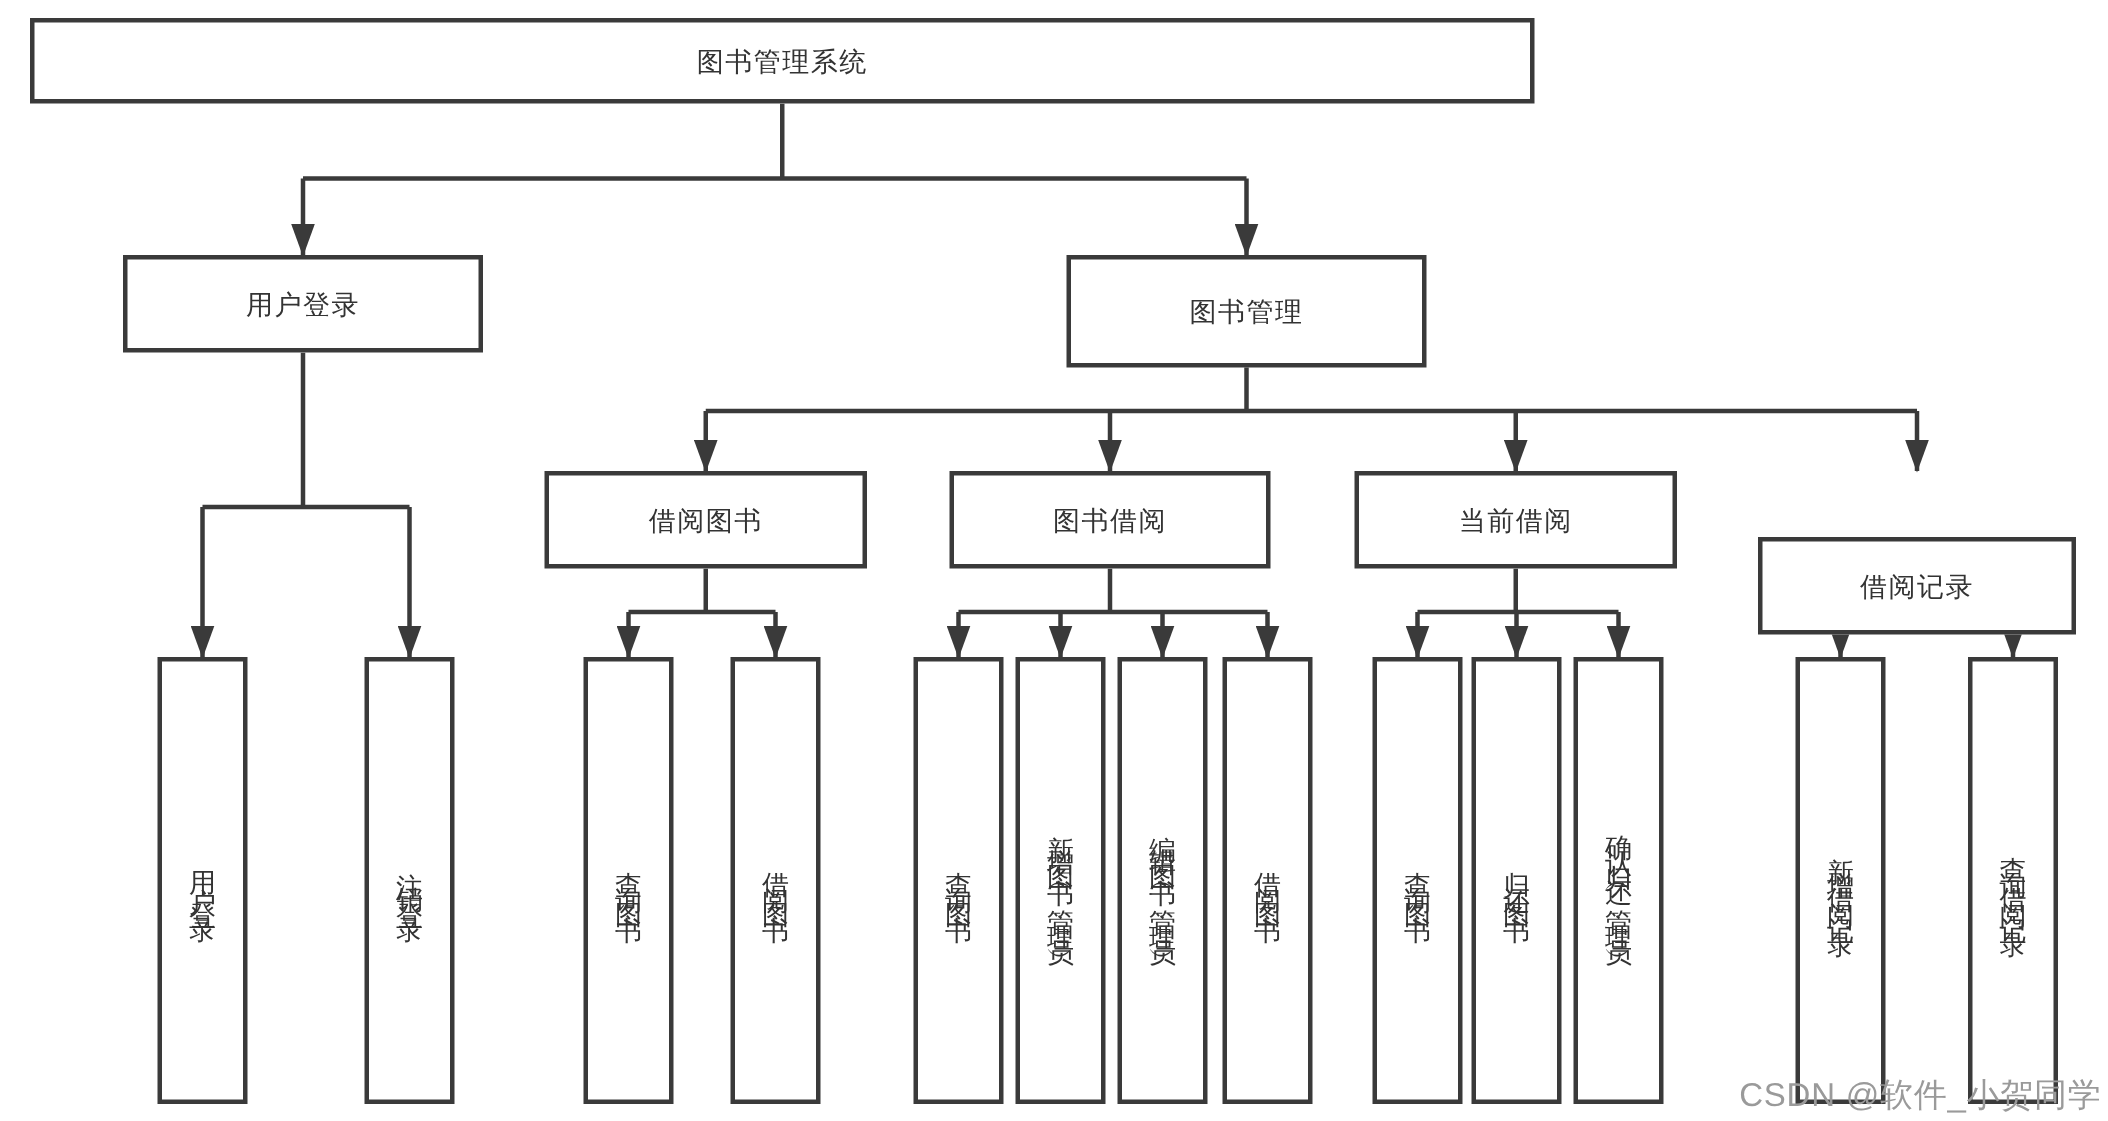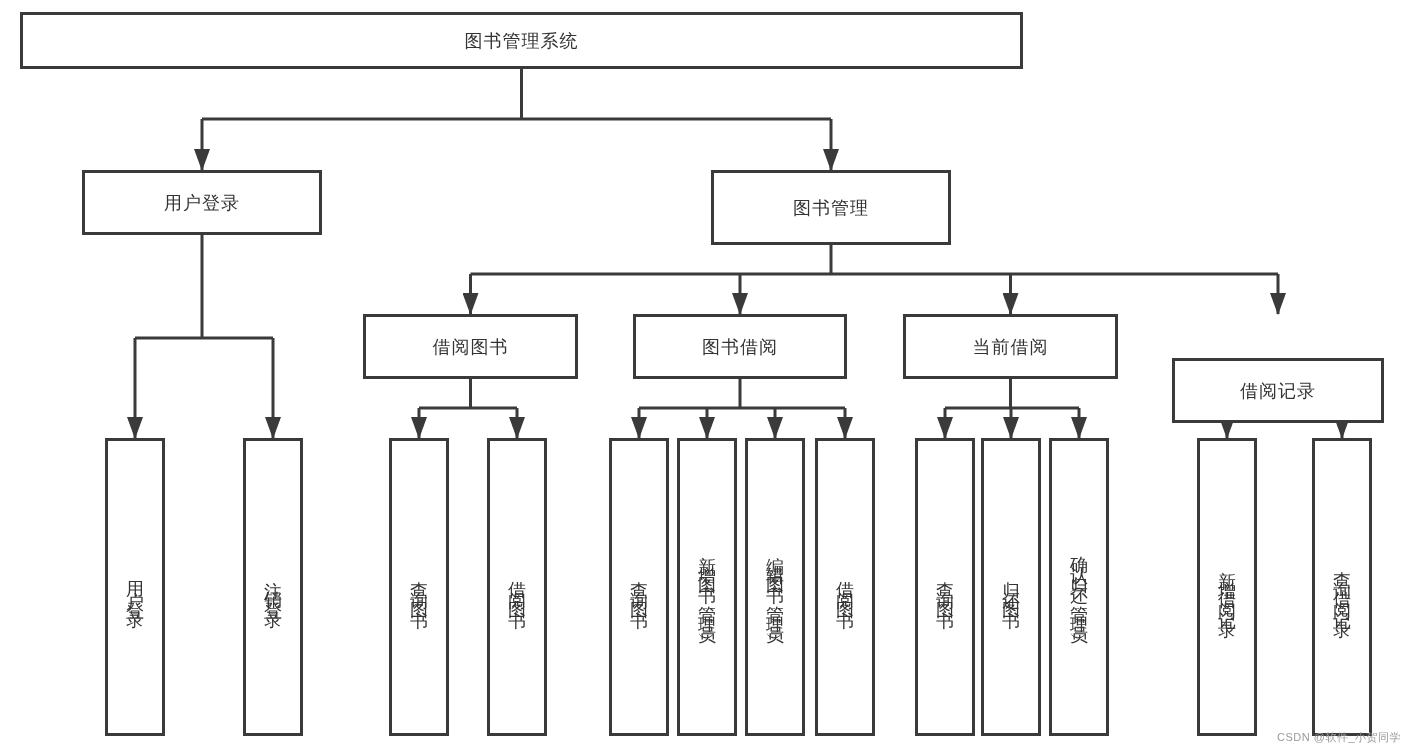--- a/index.html
+++ b/index.html
@@ -55,21 +55,21 @@
     text-orientation: mixed;
     font-size: 18px;
     line-height: 1;
     letter-spacing: 10px;
     color: var(--text);
     white-space: nowrap;
   }
   .watermark {
     position: absolute;
     right: 4px; bottom: 2px;
-    font-size: 11px;
+    font-size: 22px;
     letter-spacing: 0.5px;
     color: var(--watermark);
     z-index: 5;
   }
 </style>
 </head>
 <body>
 
 <div class="canvas">
 

